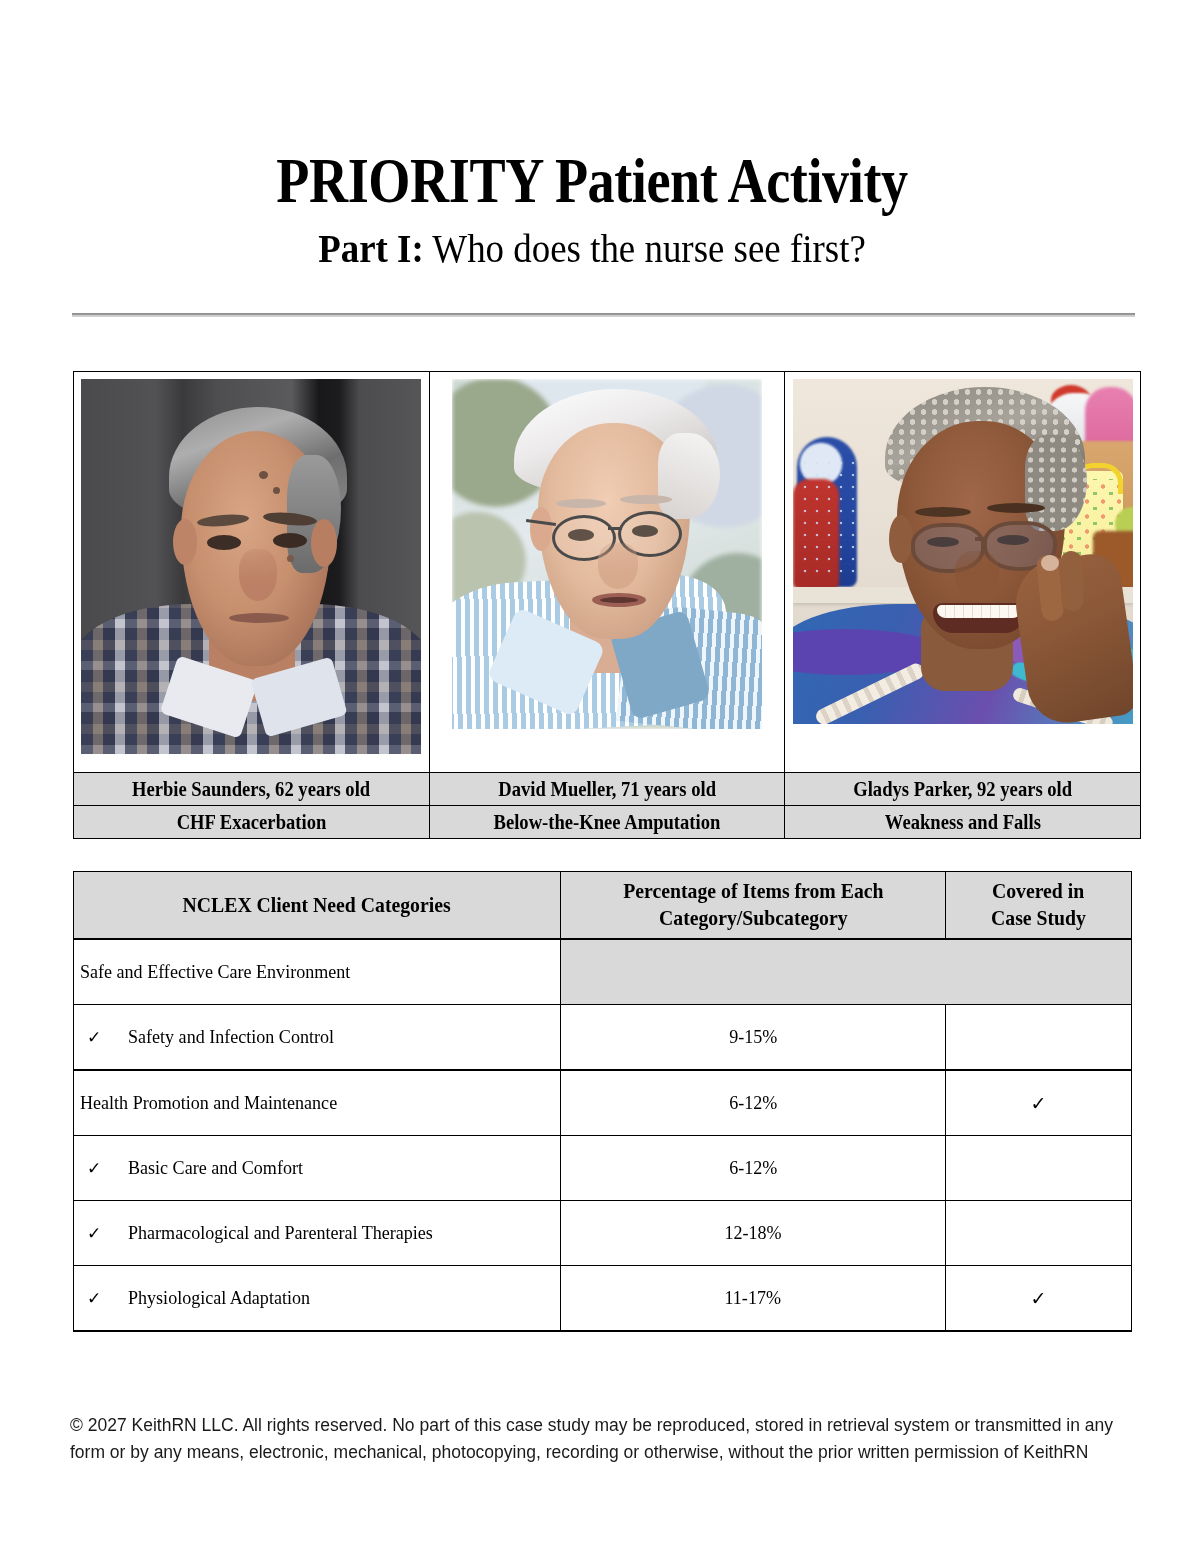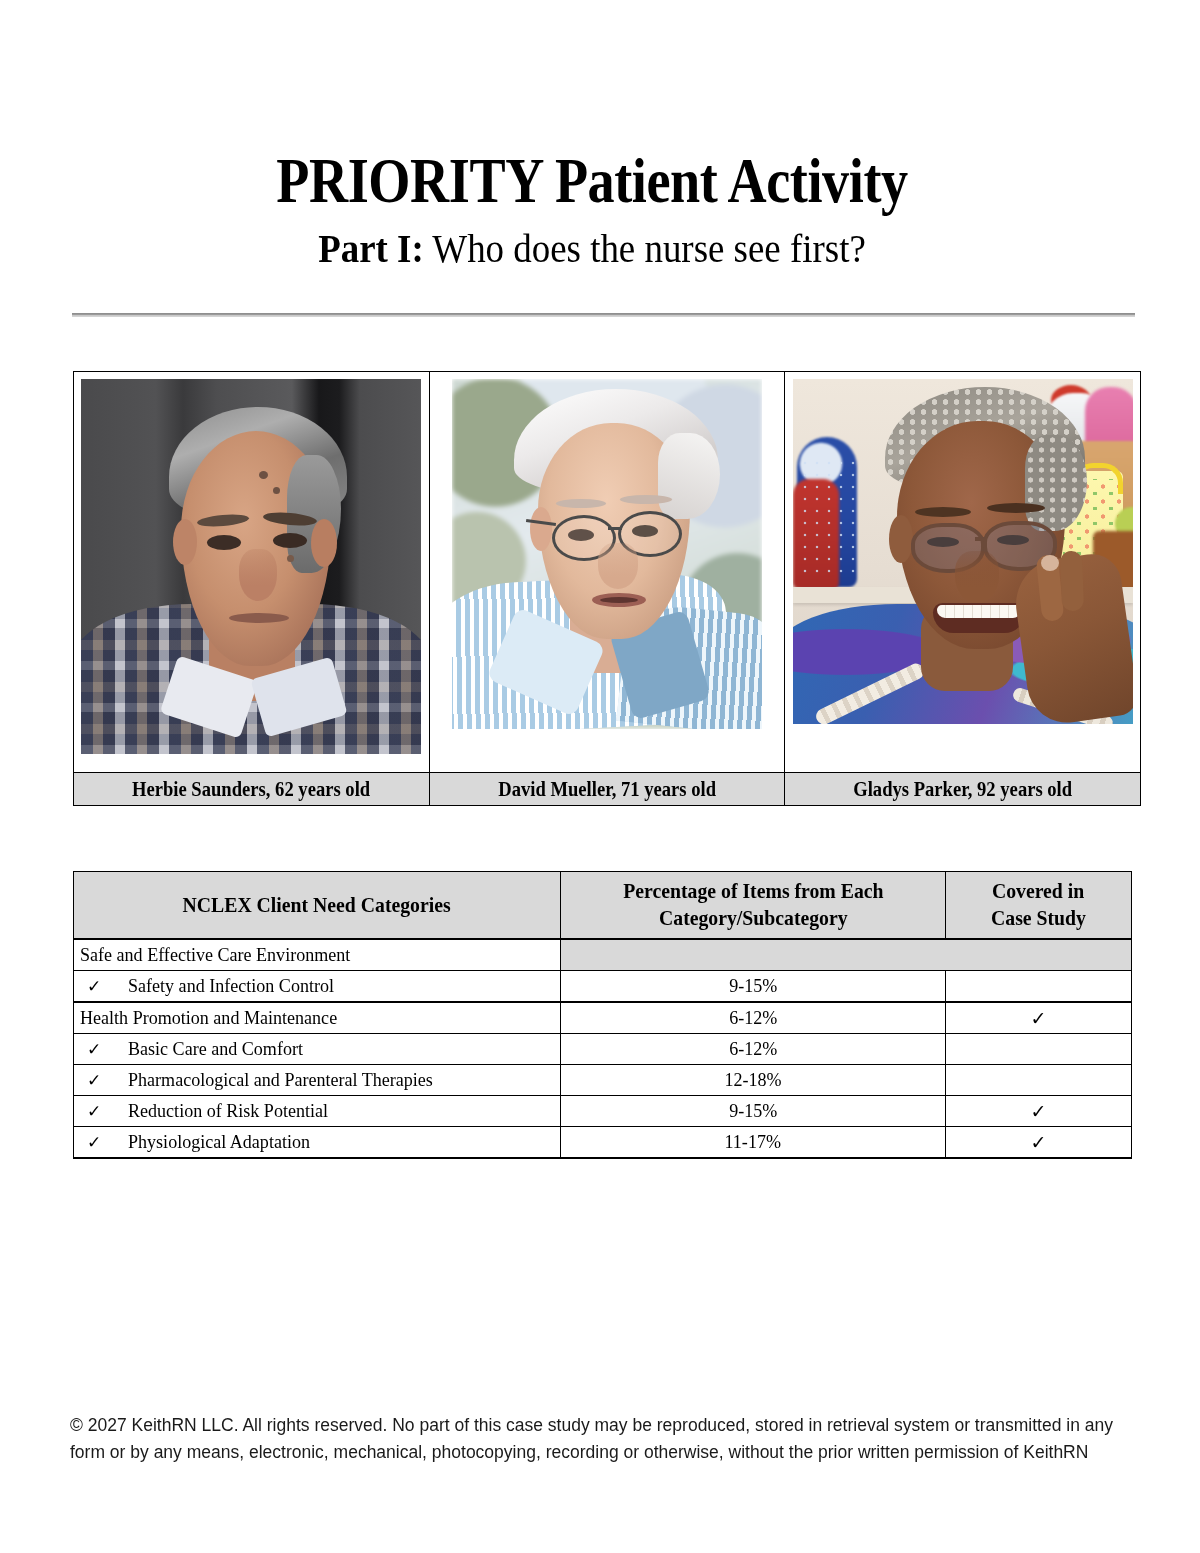--- a/index.html
+++ b/index.html
@@ -283,21 +283,21 @@
     padding: 6px 8px !important;
     border-bottom: 2.5px solid #000;
     vertical-align: middle;
   }
   .nclex-head td span { display:inline-block; transform: scaleX(0.94); }
 
   .nclex-table tbody td {
     font-size: 19px;
     line-height: 24px;
     height: 26px;
-    padding: 2px 6px !important;
+    padding: 19px 6px !important;
     vertical-align: middle;
   }
   .cat-cell { text-align: left; padding-left: 8px !important; }
   .cat-cell span.lbl { display:inline-block; transform: scaleX(0.95); transform-origin: left center; }
   .sub-cell { text-align: left; padding-left: 8px !important; }
   .sub-cell .ck {
     display: inline-block;
     width: 28px;
     font-size: 17px;
     font-family: "DejaVu Sans", sans-serif;
@@ -433,20 +433,25 @@
         <div class="p3-fing2"></div>
         <div class="p3-nail"></div>
       </div>
     </td>
   </tr>
   <tr class="caption-row">
     <td><span>Herbie Saunders, 62 years old</span></td>
     <td><span>David Mueller, 71 years old</span></td>
     <td><span>Gladys Parker, 92 years old</span></td>
   </tr>
+  <tr class="caption-row">
+    <td><span>CHF Exacerbation</span></td>
+    <td><span>Below-the-Knee Amputation</span></td>
+    <td><span>Weakness and Falls</span></td>
+  </tr>
 </tbody>
   </table>
 
 <table class="nclex-table">
   <colgroup>
     <col class="col-cat">
       <col class="col-pct">
       <col class="col-cov">
   </colgroup>
   <thead>
@@ -480,25 +485,20 @@
       <tr>
         <td class="sub-cell"><span class="ck">✓</span><span class="lbl">Basic Care and Comfort</span></td>
         <td class="pct-cell"><span>6-12%</span></td>
         <td class="cov-cell"></td>
       </tr>
       <tr>
         <td class="sub-cell"><span class="ck">✓</span><span class="lbl">Pharmacological and Parenteral Therapies</span></td>
         <td class="pct-cell"><span>12-18%</span></td>
         <td class="cov-cell"></td>
       </tr>
-      <tr>
-        <td class="sub-cell"><span class="ck">✓</span><span class="lbl">Reduction of Risk Potential</span></td>
-        <td class="pct-cell"><span>9-15%</span></td>
-        <td class="cov-cell">✓</td>
-      </tr>
       <tr class="row-thick-bottom">
         <td class="sub-cell"><span class="ck">✓</span><span class="lbl">Physiological Adaptation</span></td>
         <td class="pct-cell"><span>11-17%</span></td>
         <td class="cov-cell">✓</td>
       </tr>
     </tbody>
 </table>
 
 <div class="footer">
   <span>© 2027 KeithRN LLC. All rights reserved.  No part of this case study may be reproduced, stored in retrieval system or transmitted in any form or by any means, electronic, mechanical, photocopying, recording or otherwise, without the prior written permission of KeithRN</span>

